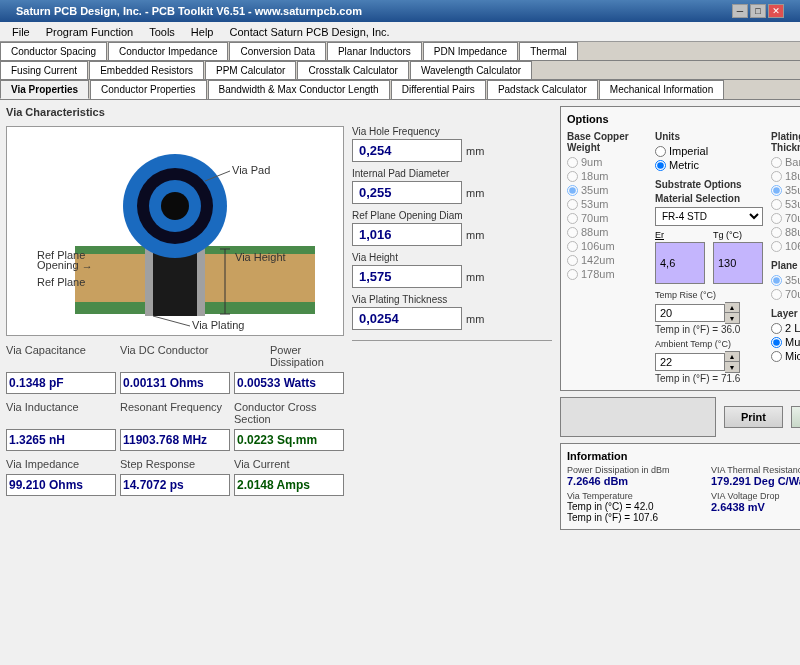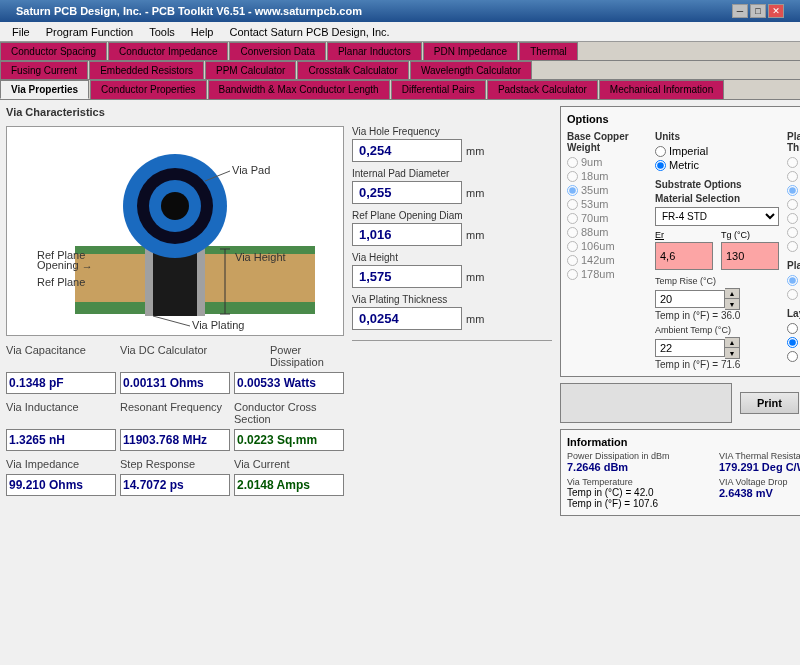--- a/index.html
+++ b/index.html
@@ -44,21 +44,21 @@
     .tab-row {
       display: flex;
       background: #d4d0c8;
       border-bottom: 1px solid #808080;
       flex-wrap: nowrap;
     }
     .tab {
       padding: 3px 10px;
       border: 1px solid #808080;
       border-bottom: none;
-      background: #be185d;
+      background: #ffffff;
       cursor: pointer;
       font-size: 10px;
       white-space: nowrap;
       margin-right: 1px;
     }
     .tab.active {
       background: #f0f0f0;
       border-bottom: 1px solid #f0f0f0;
       font-weight: bold;
     }
@@ -187,25 +187,25 @@
       margin-top: 4px;
     }
 
     .er-tg-item {
       display: flex;
       flex-direction: column;
       gap: 2px;
     }
 
     .small-input {
-      width: 58px;
-      border: 1px solid #808080;
-      padding: 7px 4px;
+      width: 50px;
+      border: 1px solid #808080;
+      padding: 14px 4px;
       font-size: 11px;
-      background: #fca5a5;
+      background: #c4b5fd;
     }
 
     .temp-input-wrap {
       display: flex;
       align-items: center;
       gap: 0;
     }
 
     .temp-input {
       width: 60px;
@@ -364,21 +364,21 @@
           <text x="2" y="155" font-size="8" fill="#333">Ref Plane</text>
         </svg>
       </div>
 
       <div style="display: grid; grid-template-columns: 1fr 1fr 1fr; gap: 4px; margin-top: 4px;">
 
         <div style="font-size:9px; color:#444;">
           <span>Via Capacitance</span>
         </div>
         <div style="font-size:9px; color:#444;">
-          <span>Via DC Calculator</span>
+          <span>Via DC Conductor</span>
         </div>
         <div style="font-size:9px; color:#444;padding-left:36px;">
           <span>Power Dissipation</span>
         </div>
 
         <div class="measurement-value" style="font-size:12px;">0.1348 pF</div>
         <div class="measurement-value" style="font-size:12px;">0.00131 Ohms</div>
         <div class="measurement-value" style="font-size:12px;">0.00533 Watts</div>
 
         <div style="font-size:9px; color:#444; margin-top:3px;">

